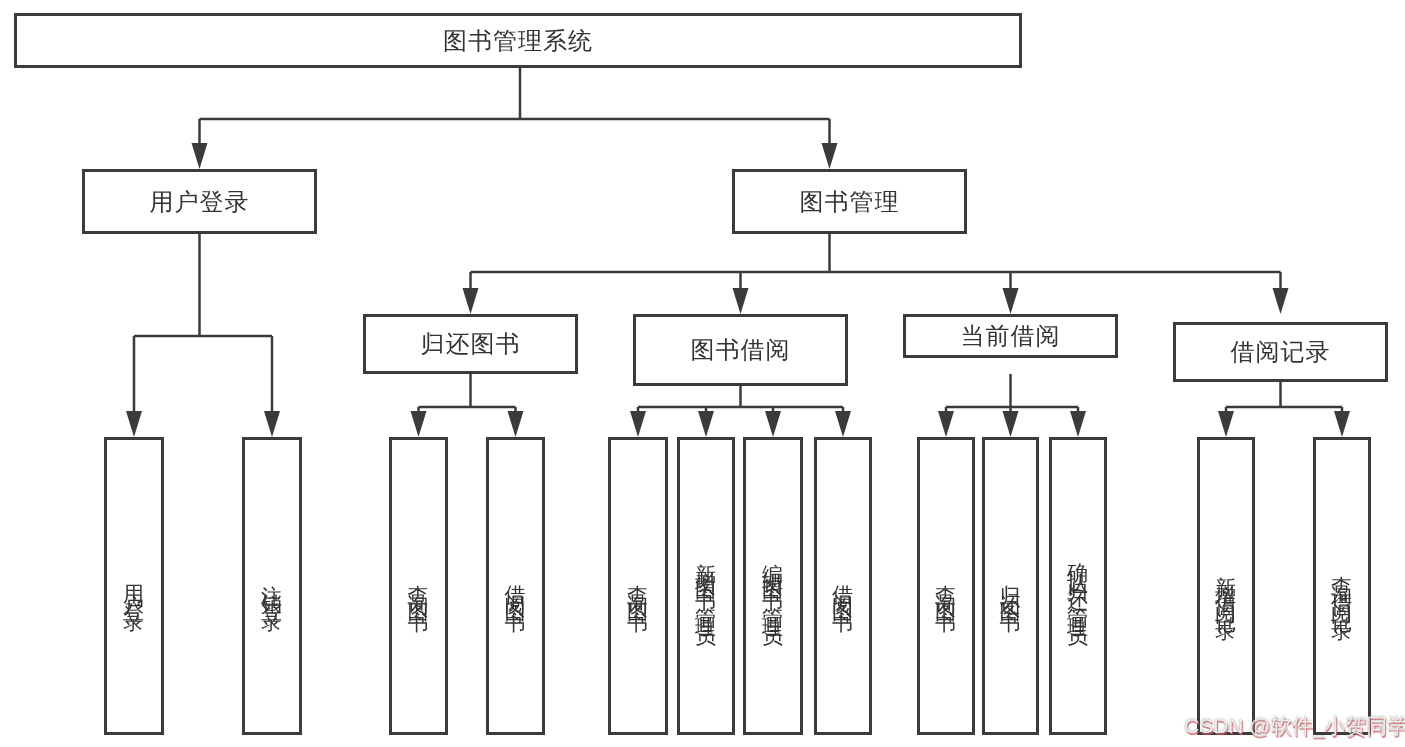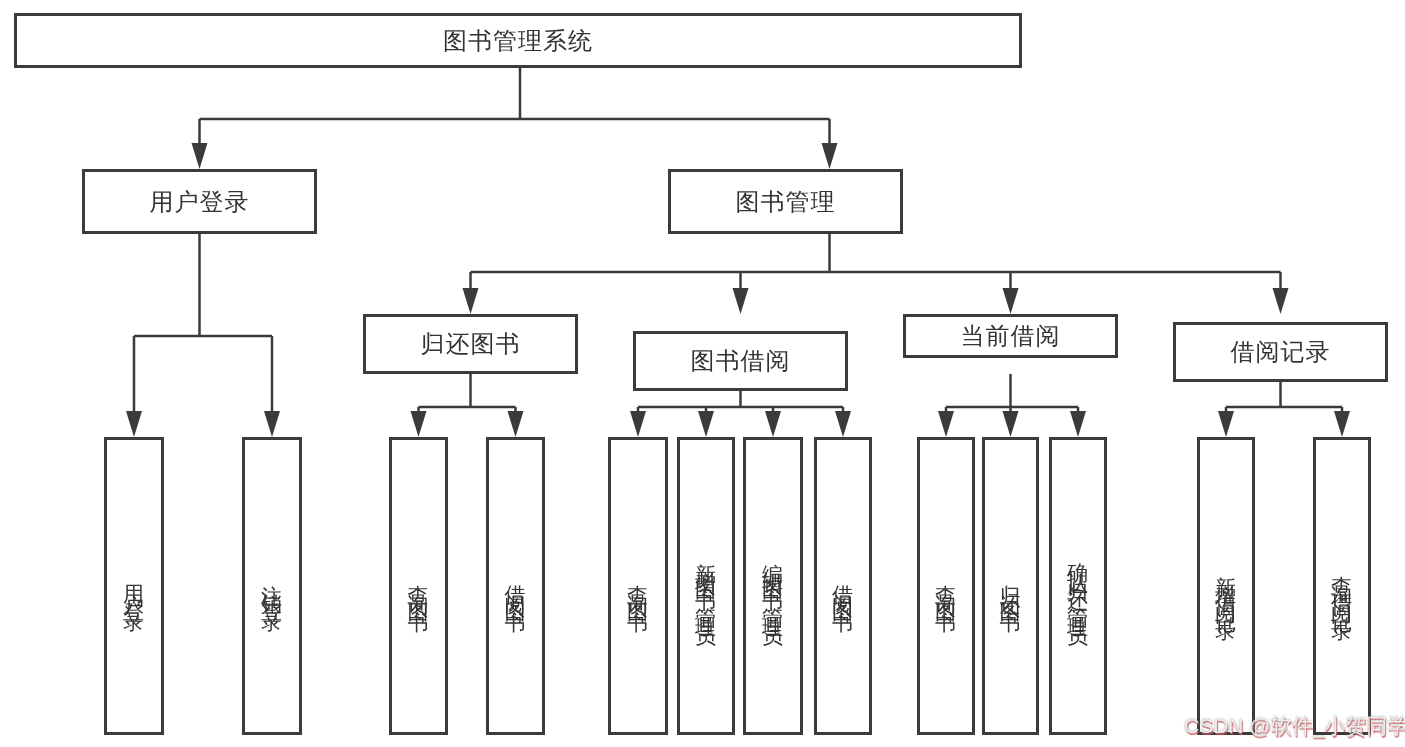--- a/index.html
+++ b/index.html
@@ -61,28 +61,28 @@
     </g>
   </svg>
 
   <div class="node h" style="left:14px;top:13px;width:1008px;height:55px">
     <span class="label">图书管理系统</span>
   </div>
 
   <div class="node h" style="left:82px;top:169px;width:235px;height:65px">
     <span class="label">用户登录</span>
   </div>
-  <div class="node h" style="left:668px;top:169px;width:235px;height:65px">
+  <div class="node h" style="left:732px;top:169px;width:235px;height:65px">
     <span class="label">图书管理</span>
   </div>
 
   <div class="node h" style="left:363px;top:314px;width:215px;height:60px">
     <span class="label">归还图书</span>
   </div>
-  <div class="node h" style="left:633px;top:331px;width:215px;height:60px">
+  <div class="node h" style="left:633px;top:314px;width:215px;height:72px">
     <span class="label">图书借阅</span>
   </div>
   <div class="node h" style="left:903px;top:314px;width:215px;height:44px">
     <span class="label">当前借阅</span>
   </div>
   <div class="node h" style="left:1173px;top:322px;width:215px;height:60px">
     <span class="label">借阅记录</span>
   </div>
 
   <div class="node v" style="left:104px;top:437px;width:60px;height:298px">

